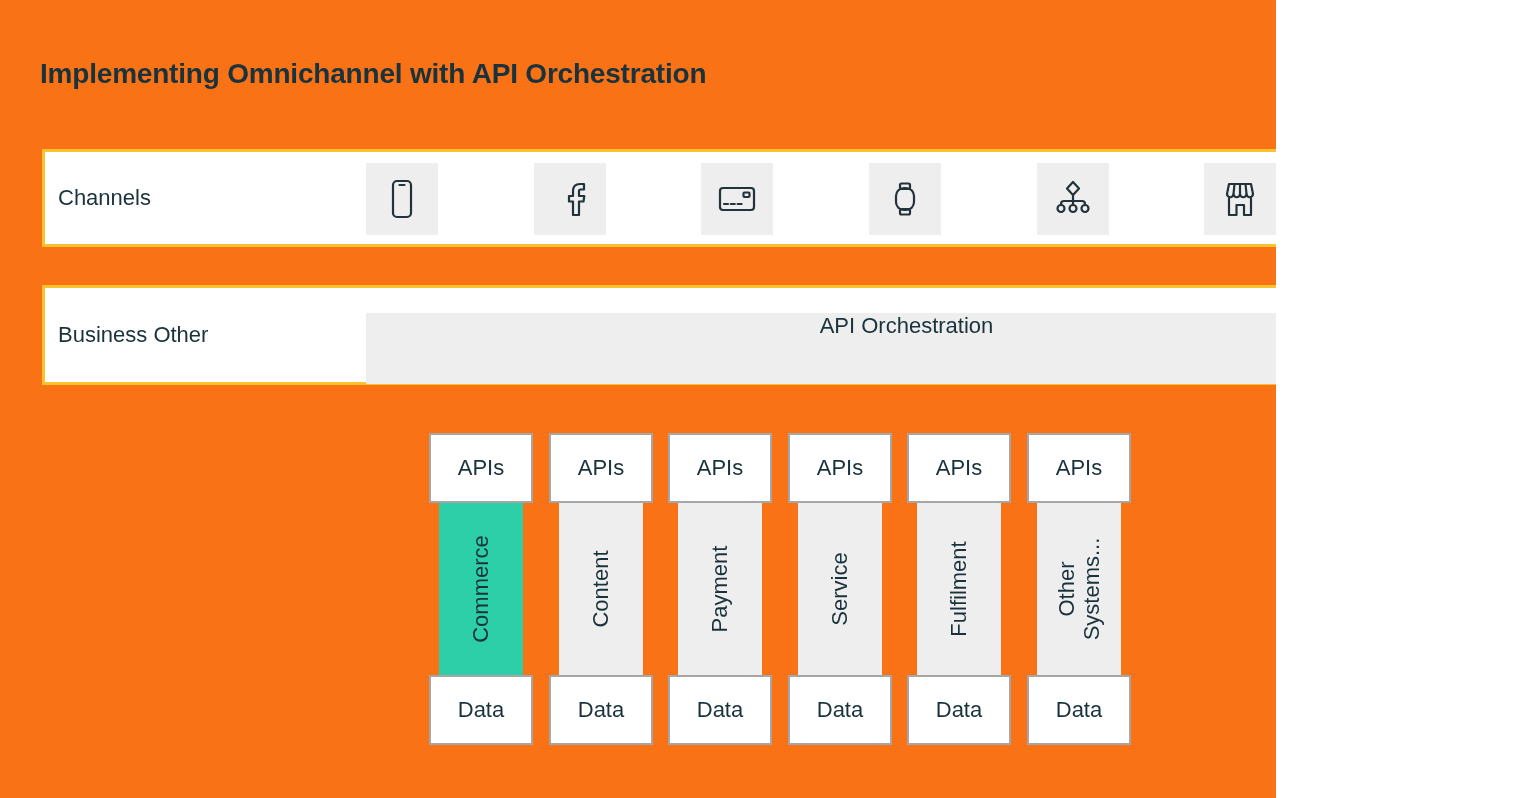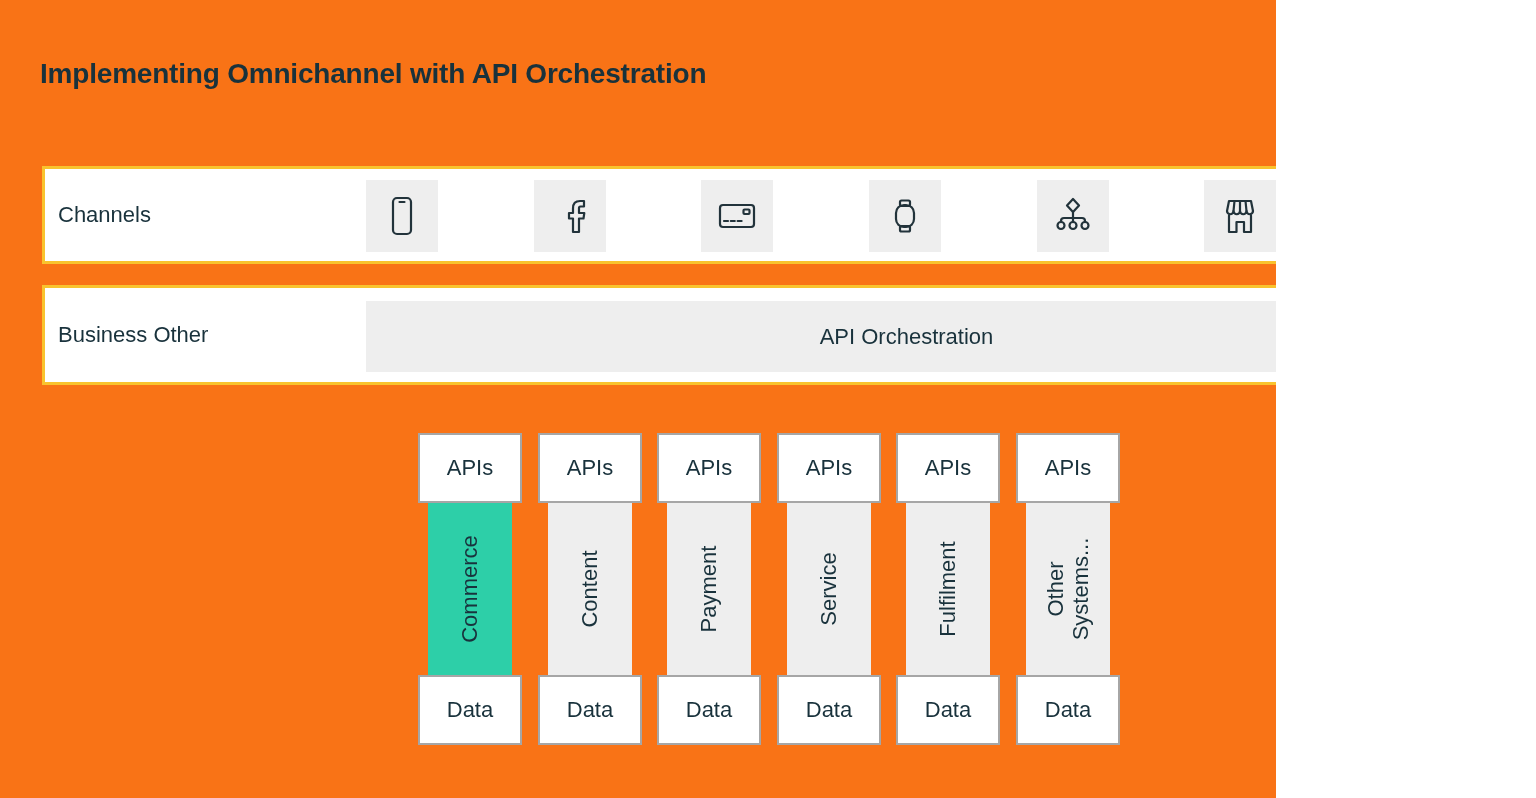--- a/index.html
+++ b/index.html
@@ -32,21 +32,21 @@
     letter-spacing: -0.2px;
     color: var(--text-dark);
   }
   .row {
     position: absolute;
     left: 42px;
     width: 1453px;
     border: 3px solid var(--accent-yellow);
     background: #ffffff;
   }
-  .channels-row { top: 166px; height: 98px; padding-left: 44px; }
+  .channels-row { top: 149px; height: 98px; padding-left: 44px; }
   .business-row { top: 285px; height: 100px; }
   .row-label {
     position: absolute;
     left: 13px;
     top: 50%;
     transform: translateY(-50%);
     font-size: 22px;
     color: var(--text-dark);
   }
   .icon-box {
@@ -57,33 +57,33 @@
     background: var(--panel-gray);
     display: flex;
     align-items: center;
     justify-content: center;
     color: var(--icon-stroke);
   }
   .icon-box svg { display: block; }
   .orchestration-box {
     position: absolute;
     left: 321px;
-    top: 13px;
+    top: 25px;
     width: 1081px;
     height: 71px;
     background: var(--panel-gray);
     display: flex;
-    align-items: center;
+    align-items: flex-start;
     justify-content: center;
     font-size: 22px;
     color: var(--text-dark);
   }
   .columns {
     position: absolute;
-    left: 418px;
+    left: 429px;
     top: 433px;
     width: 702px;
     height: 312px;
   }
   .column {
     position: absolute;
     top: 0;
     width: 104px;
     display: flex;
     flex-direction: column;

